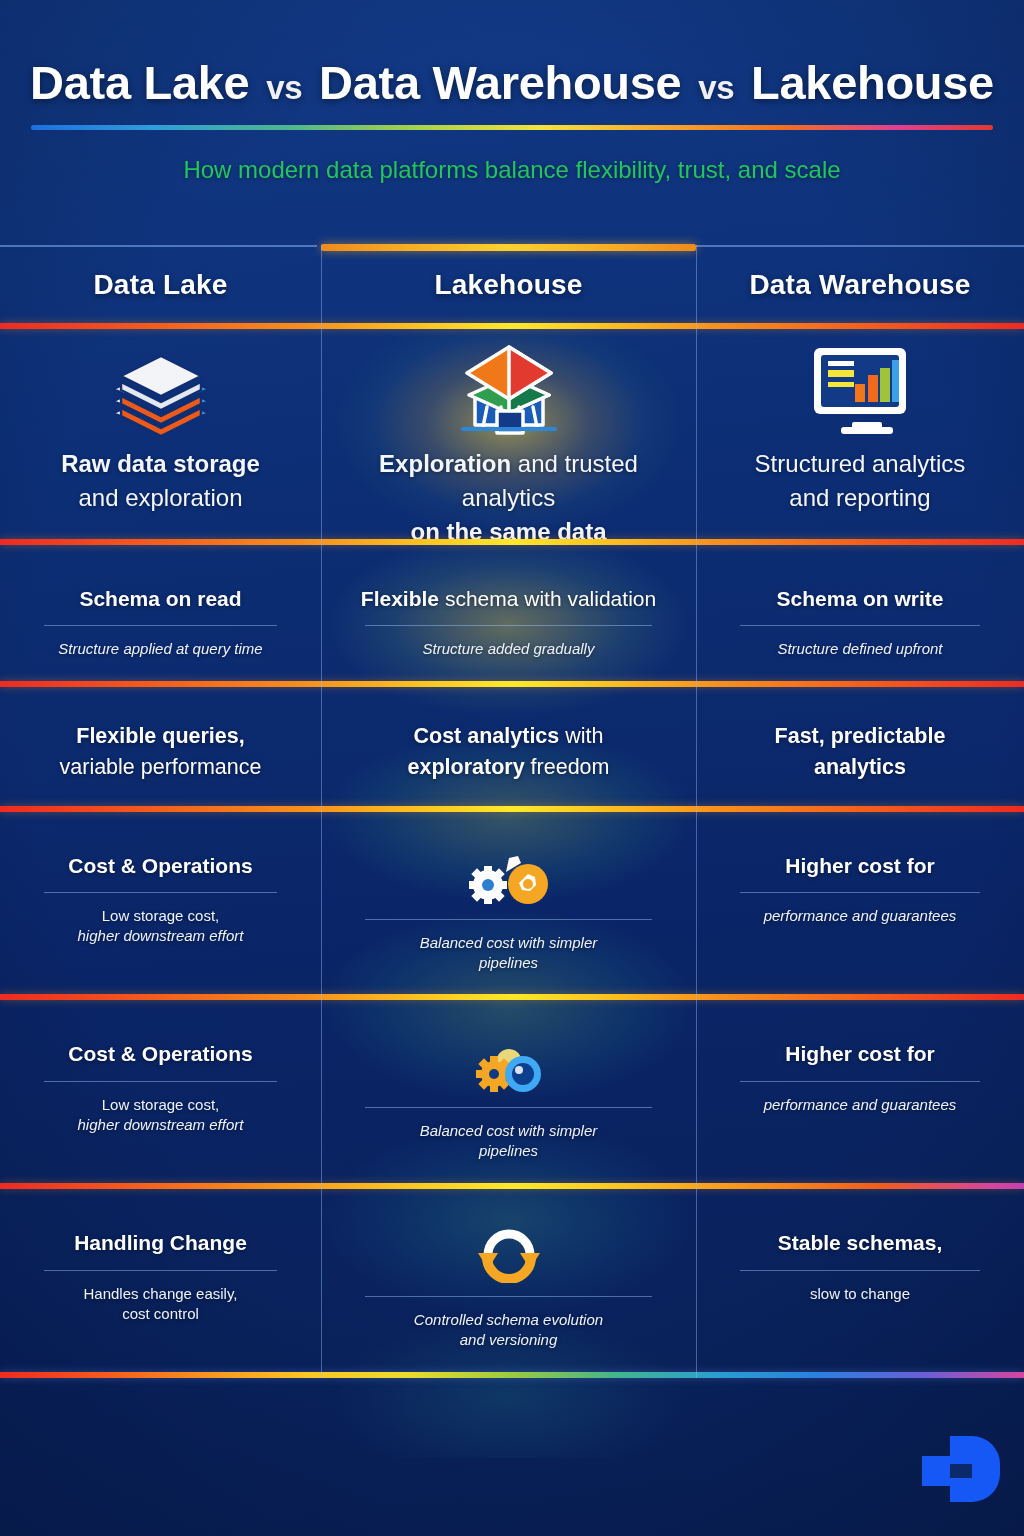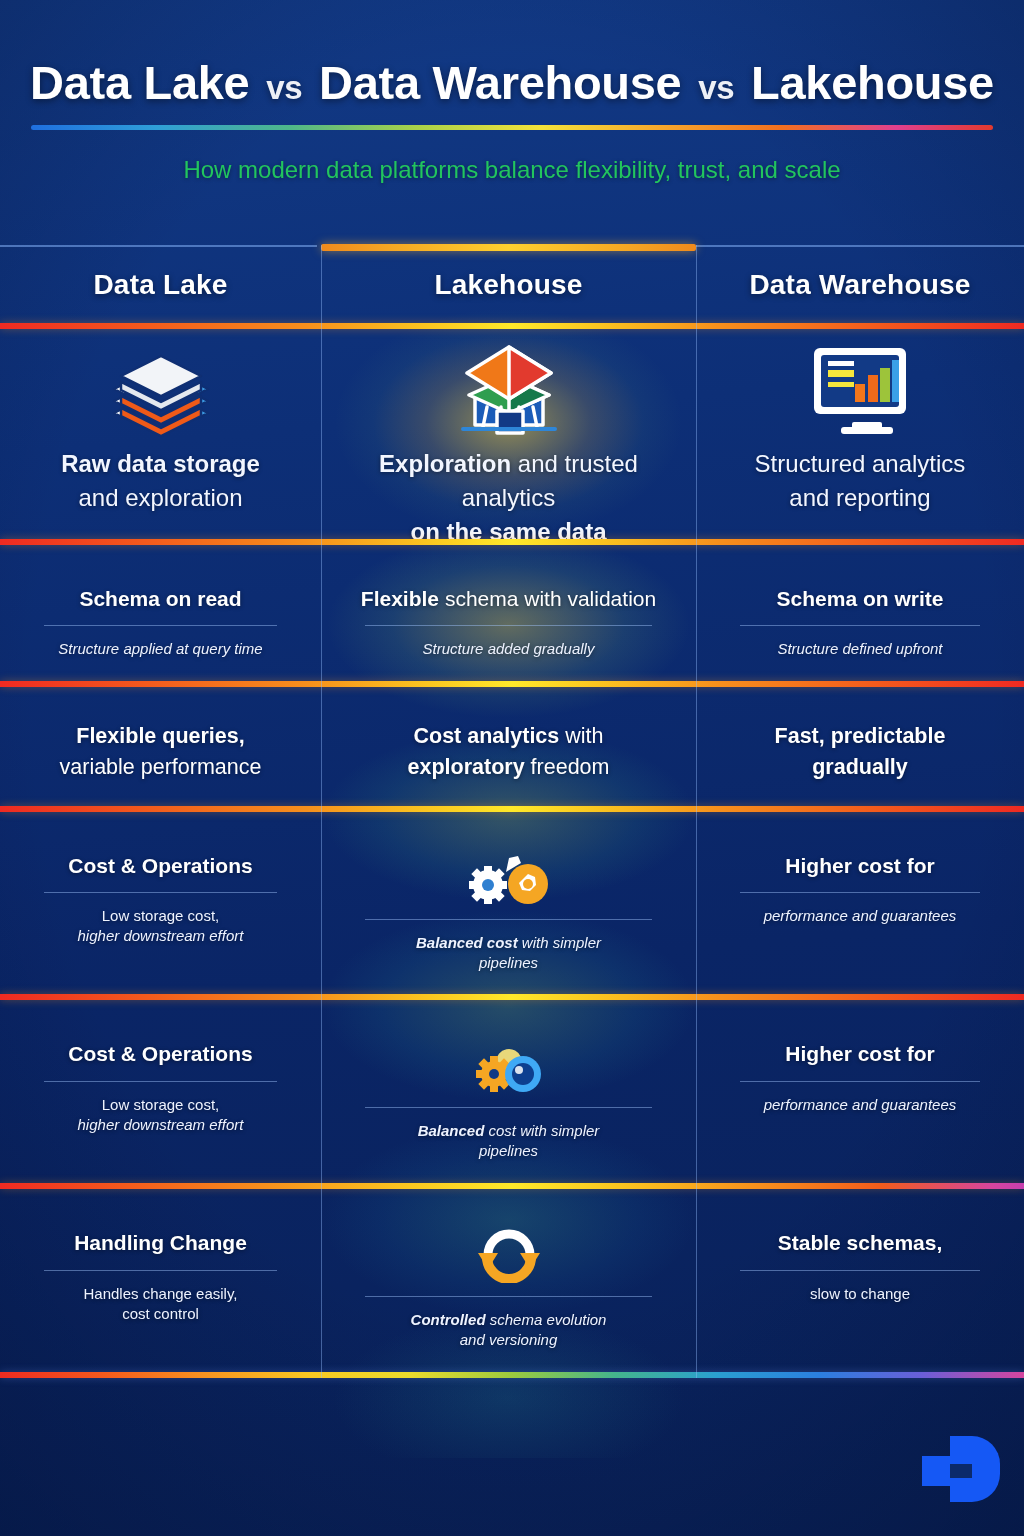--- a/index.html
+++ b/index.html
@@ -109,21 +109,21 @@
   .hero-text .b{ font-weight:700; }
 
   
   .row.txt .cell{ padding-top:40px; padding-bottom:22px; }
   .lead{ font-size:21px; line-height:1.3; color:#ffffff; font-weight:700;
     text-shadow:0 1px 4px rgba(0,0,0,0.45); }
   .lead .n{ font-weight:400; }
   .sep{ height:1px; margin:13px 26px; background:rgba(165,200,255,0.45); }
   .sub{ font-size:15px; line-height:1.33; font-style:italic; color:#eef3ff;
     text-shadow:0 1px 4px rgba(0,0,0,0.45); }
-  .sub .b{ font-weight:700; font-style:italic; }
+  .sub .b{ font-weight:400; font-style:italic; }
   .sub.up{ font-style:normal; }
 
   .row.r3 .cell{ padding-top:34px; }
   .row.r3 .lead{ font-size:21.5px; line-height:1.45; }
 
   .mini-icon{ height:54px; display:flex; align-items:flex-end; justify-content:center; }
 
   
   .logo{ position:absolute; right:18px; bottom:10px; width:86px; height:108px; }
 
@@ -274,21 +274,21 @@
       </div>
       <div class="cell mid">
         <div class="lead">
           <span>Cost analytics</span><span class="n"> with</span><br>
           <span>exploratory</span><span class="n"> freedom</span>
         </div>
       </div>
       <div class="cell right">
         <div class="lead">
           <span>Fast, predictable</span><br>
-          <span>gradually</span>
+          <span>analytics</span>
         </div>
       </div>
     </div>
 
     <div class="hrule warm"></div>
 
     <div class="row txt">
       <div class="cell">
         <div class="lead">Cost &amp; Operations</div>
         <div class="sep"></div>

